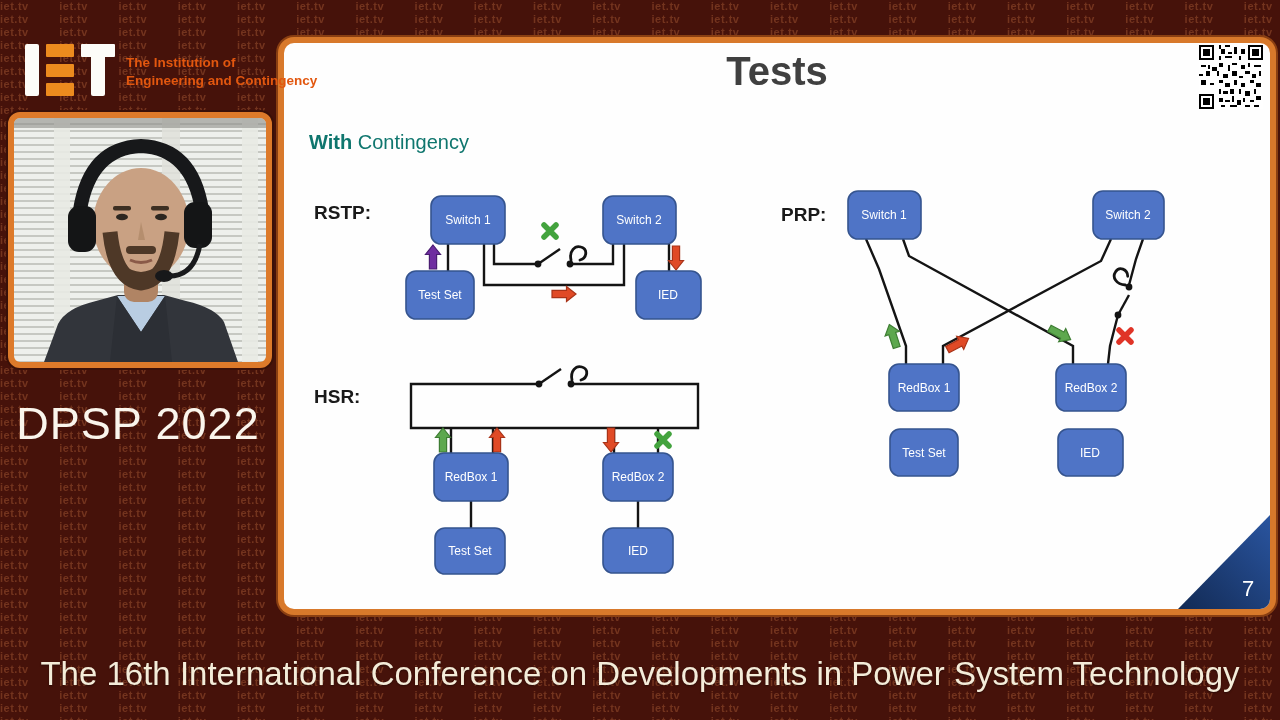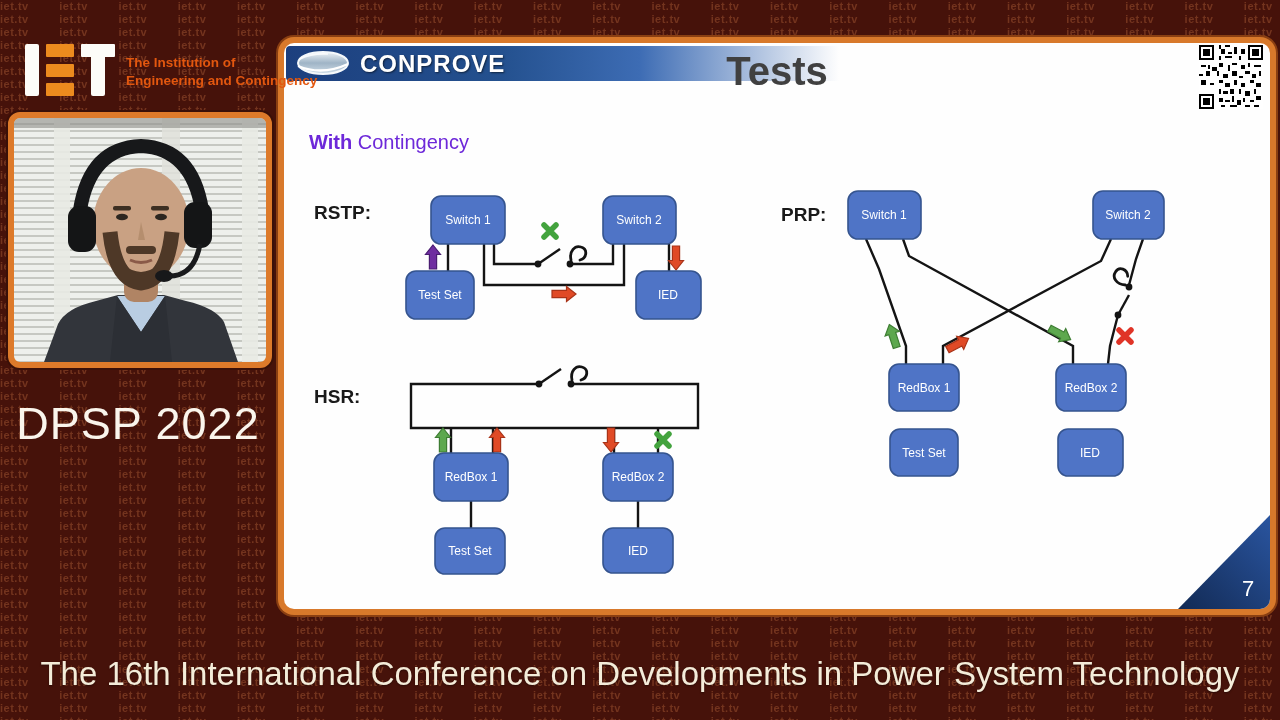--- a/index.html
+++ b/index.html
@@ -51,21 +51,21 @@
   }
   .conprove-text{
     color:#fff;font-weight:bold;font-size:24px;letter-spacing:1px;margin-left:10px;
     text-shadow:1px 1px 2px rgba(0,0,0,.55);
   }
   .slide-title{
     position:absolute;left:0;top:6px;width:100%;text-align:center;
     font-size:40px;font-weight:bold;color:#404040;
   }
   .qr{position:absolute;right:7px;top:2px;width:64px;height:64px;}
-  .subtitle{position:absolute;left:25px;top:88px;font-size:20px;color:#6d28d9;}
+  .subtitle{position:absolute;left:25px;top:88px;font-size:20px;color:#0f766e;}
   .subtitle b{font-weight:bold;}
   .diagram-svg{position:absolute;left:0;top:0;}
   
   .banner{
     position:absolute;left:0;top:648px;width:1280px;height:52px;z-index:3;
     text-align:center;line-height:52px;font-size:33px;color:#f4ecd9;
     text-shadow:0 1px 2px rgba(0,0,0,.4);white-space:nowrap;
   }
 </style>
 </head>
@@ -124,35 +124,20 @@
     <rect x="170" y="84" width="28" height="46" rx="11" fill="#141516"></rect>
     <path d="M 186,126 Q 180,160 152,158" stroke="#191a1c" stroke-width="5" fill="none"></path>
     <ellipse cx="150" cy="158" rx="9" ry="6" fill="#17181a"></ellipse>
   </svg>
 </div>
 
 <div class="dpsp">DPSP 2022</div>
 
 <div class="slide">
 
-  <div class="conprove-bar">
-    <svg width="56" height="28" viewBox="0 0 56 28" style="margin-left:8px">
-      <defs>
-        <linearGradient id="silv" x1="0" y1="0" x2="0" y2="1">
-          <stop offset="0" stop-color="#eef3f7"></stop>
-            <stop offset="0.5" stop-color="#9fb4c6"></stop>
-            <stop offset="1" stop-color="#cfdde8"></stop>
-        </linearGradient>
-      </defs>
-      <ellipse cx="29" cy="13" rx="25" ry="11" fill="url(#silv)" stroke="#f4f8fb" stroke-width="2"></ellipse>
-      <path d="M 4,16 Q 28,26 54,14" stroke="#ffffff" stroke-width="2.4" fill="none"></path>
-      <path d="M 6,9 Q 18,3 34,4" stroke="#ffffff" stroke-width="1.6" fill="none" opacity=".8"></path>
-    </svg>
-    <span class="conprove-text">CONPROVE</span>
-  </div>
 
   <div class="slide-title">Tests</div>
 
   <svg class="qr" viewBox="0 0 29 29" shape-rendering="crispEdges">
     <rect x="0" y="0" width="29" height="29" fill="#fff"></rect>
     <g fill="#000">
       <path d="M0,0h7v7h-7z M1,1v5h5v-5z" fill-rule="evenodd"></path>
         <rect x="2" y="2" width="3" height="3"></rect>
       <path d="M22,0h7v7h-7z M23,1v5h5v-5z" fill-rule="evenodd"></path>
         <rect x="24" y="2" width="3" height="3"></rect>

